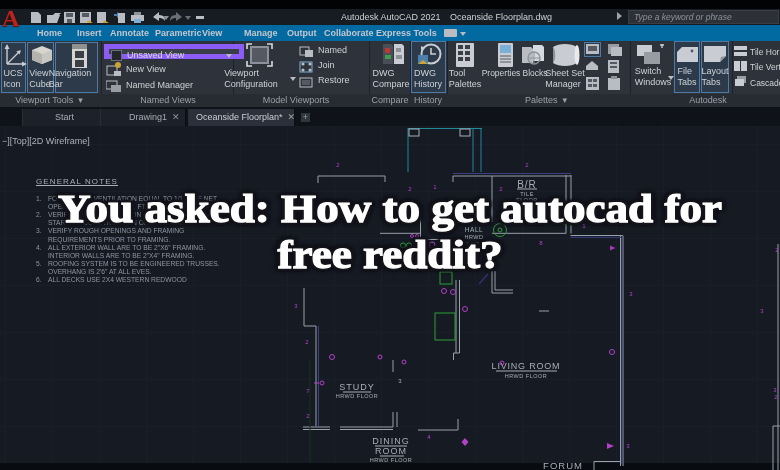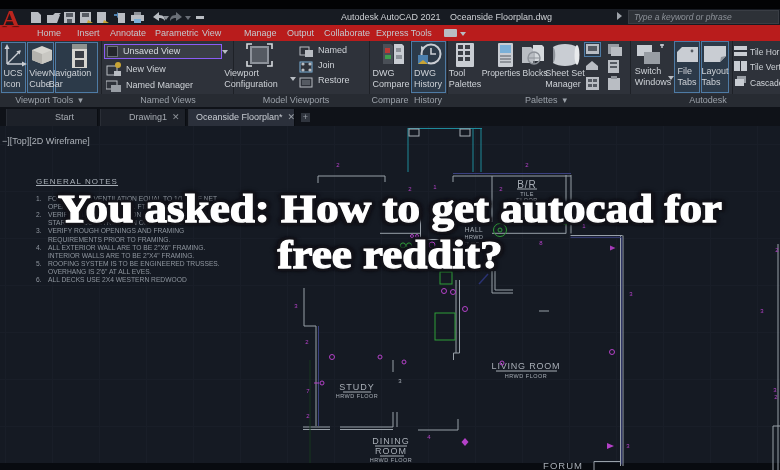--- a/index.html
+++ b/index.html
@@ -1,21 +1,21 @@
 <!DOCTYPE html>
 <html><head><meta charset="utf-8">
 <style>
 html,body{margin:0;padding:0;background:#000;}
 #app{-webkit-font-smoothing:antialiased;position:relative;width:780px;height:470px;overflow:hidden;font-family:"Liberation Sans",sans-serif;background:#151a23;}
 #app *{box-sizing:border-box;}
 .abs{position:absolute;}
 
 #topstrip{left:0;top:0;width:780px;height:9px;background:#020304;}
 #titlebar{left:0;top:9px;width:780px;height:16px;background:#171b22;}
-#menubar{left:0;top:25px;width:780px;height:16px;background:#b91c1c;}
+#menubar{left:0;top:25px;width:780px;height:16px;background:#0369a1;font-weight:bold;}
 .mtab{position:absolute;top:1px;height:15px;line-height:14px;font-size:9px;color:#c3c7cd;white-space:nowrap;}
 #ttext{position:absolute;left:341px;top:2.5px;font-size:9px;color:#cdd0d4;}#ttext2{position:absolute;left:450px;top:2.5px;font-size:9px;color:#cdd0d4;}
 #search{position:absolute;left:628px;top:1px;width:151px;height:14px;background:#2d3137;border:1px solid #393d44;color:#8d9299;font-size:8.5px;font-style:italic;line-height:12px;padding-left:5px;}
 #alogo{position:absolute;left:2px;top:8px;width:21px;height:21px;font-family:"Liberation Serif",serif;font-weight:bold;font-size:24px;line-height:21px;color:#b9251e;text-shadow:0 1px 1px #5a0e0a;}
 
 #ribbon{left:0;top:41px;width:780px;height:66px;background:#2e323a;}
 #riblabels{left:0;top:94px;width:780px;height:13px;background:#272b32;}
 .rlab{position:absolute;top:1px;font-size:9px;color:#9ba1a9;white-space:nowrap;transform:translateX(-50%);}
 .sep{position:absolute;top:0;width:1px;height:66px;background:#1e2127;}
 .rtext{position:absolute;font-size:9px;color:#ced2d7;line-height:11px;white-space:nowrap;}
@@ -120,21 +120,21 @@
         <rect x="69" y="0" width="15" height="24" fill="#d6d5d0"></rect>
         <rect x="69" y="0" width="15" height="5" fill="#8e938f"></rect>
         <rect x="72" y="7" width="9" height="7" fill="#3a3e45"></rect>
         <rect x="72" y="16" width="9" height="7" fill="#3a3e45"></rect>
       </g>
     </svg>
     <div class="rtext ctext" style="left:13px;top:27px">UCS<br>Icon</div>
     <div class="rtext ctext" style="left:40px;top:27px">View<br>Cube</div>
     <div class="rtext ctext" style="left:70px;top:27px">Navigation<br>Bar</div>
 
-    <div class="abs" style="left:104px;top:3px;width:118px;height:15px;background:#3a3e46;border:1px solid #8b5cf6">
+    <div class="abs" style="left:104px;top:3px;width:140px;height:15px;background:#3a3e46;border:5px solid #8b5cf6">
       <span class="abs" style="left:2px;top:1px;width:11px;height:11px;background:#23262c;border:1px solid #6a6f77"></span>
       <span class="abs" style="left:18px;top:1px;font-size:9px;color:#d6dade">Unsaved View</span>
       <span class="caret abs" style="left:117px;top:5px"></span>
     </div>
     <svg class="abs" style="left:106px;top:21px" width="16" height="32" viewBox="0 0 16 32">
       <g fill="#b9bdc3">
         <rect x="1" y="4" width="10" height="9" fill="none" stroke="#b9bdc3"></rect>
         <circle cx="12" cy="3" r="3" fill="#c8a435"></circle>
         <rect x="8" y="9" width="7" height="5"></rect>
         <rect x="0" y="19" width="11" height="8" fill="none" stroke="#b9bdc3"></rect>
@@ -282,21 +282,21 @@
   <div class="abs" id="riblabels">
     <span class="rlab" style="left:49px">Viewport Tools&nbsp;&nbsp;▾</span>
     <span class="rlab" style="left:168px">Named Views</span>
     <span class="rlab" style="left:296px">Model Viewports</span>
     <span class="rlab" style="left:390px">Compare</span>
     <span class="rlab" style="left:428px">History</span>
     <span class="rlab" style="left:546px">Palettes&nbsp;&nbsp;▾</span>
     <span class="rlab" style="left:708px">Autodesk</span>
   </div>
   <div class="abs" id="ftabbar">
-    <span class="ftab" style="left:6px;width:92px;padding-left:48px">Start</span>
+    <span class="ftab" style="left:22px;width:92px;padding-left:32px">Start</span>
     <span class="ftab" style="left:100px;width:86px;padding-left:28px">Drawing1<span style="margin-left:5px;color:#8d9299">✕</span></span>
     <span class="ftab act" style="left:188px;width:107px;padding-left:7px">Oceanside Floorplan*<span style="margin-left:5px;color:#9aa0a7">✕</span></span>
     <span class="abs" style="left:301px;top:6px;width:9px;height:9px;background:#30353e;color:#9aa0a7;font-size:9px;line-height:9px;text-align:center">+</span>
   </div>
   <div class="abs" id="grid"></div>
   <div class="abs" id="botbar"></div>
   <svg class="abs" id="plan" style="left:0;top:126px" width="780" height="344" viewBox="0 0 780 344">
 
     <g stroke="#1f8a9a" stroke-width="1" fill="none">
       <path d="M408 2.5H482M408 2v44M473 2v44M481 2v44"></path>

